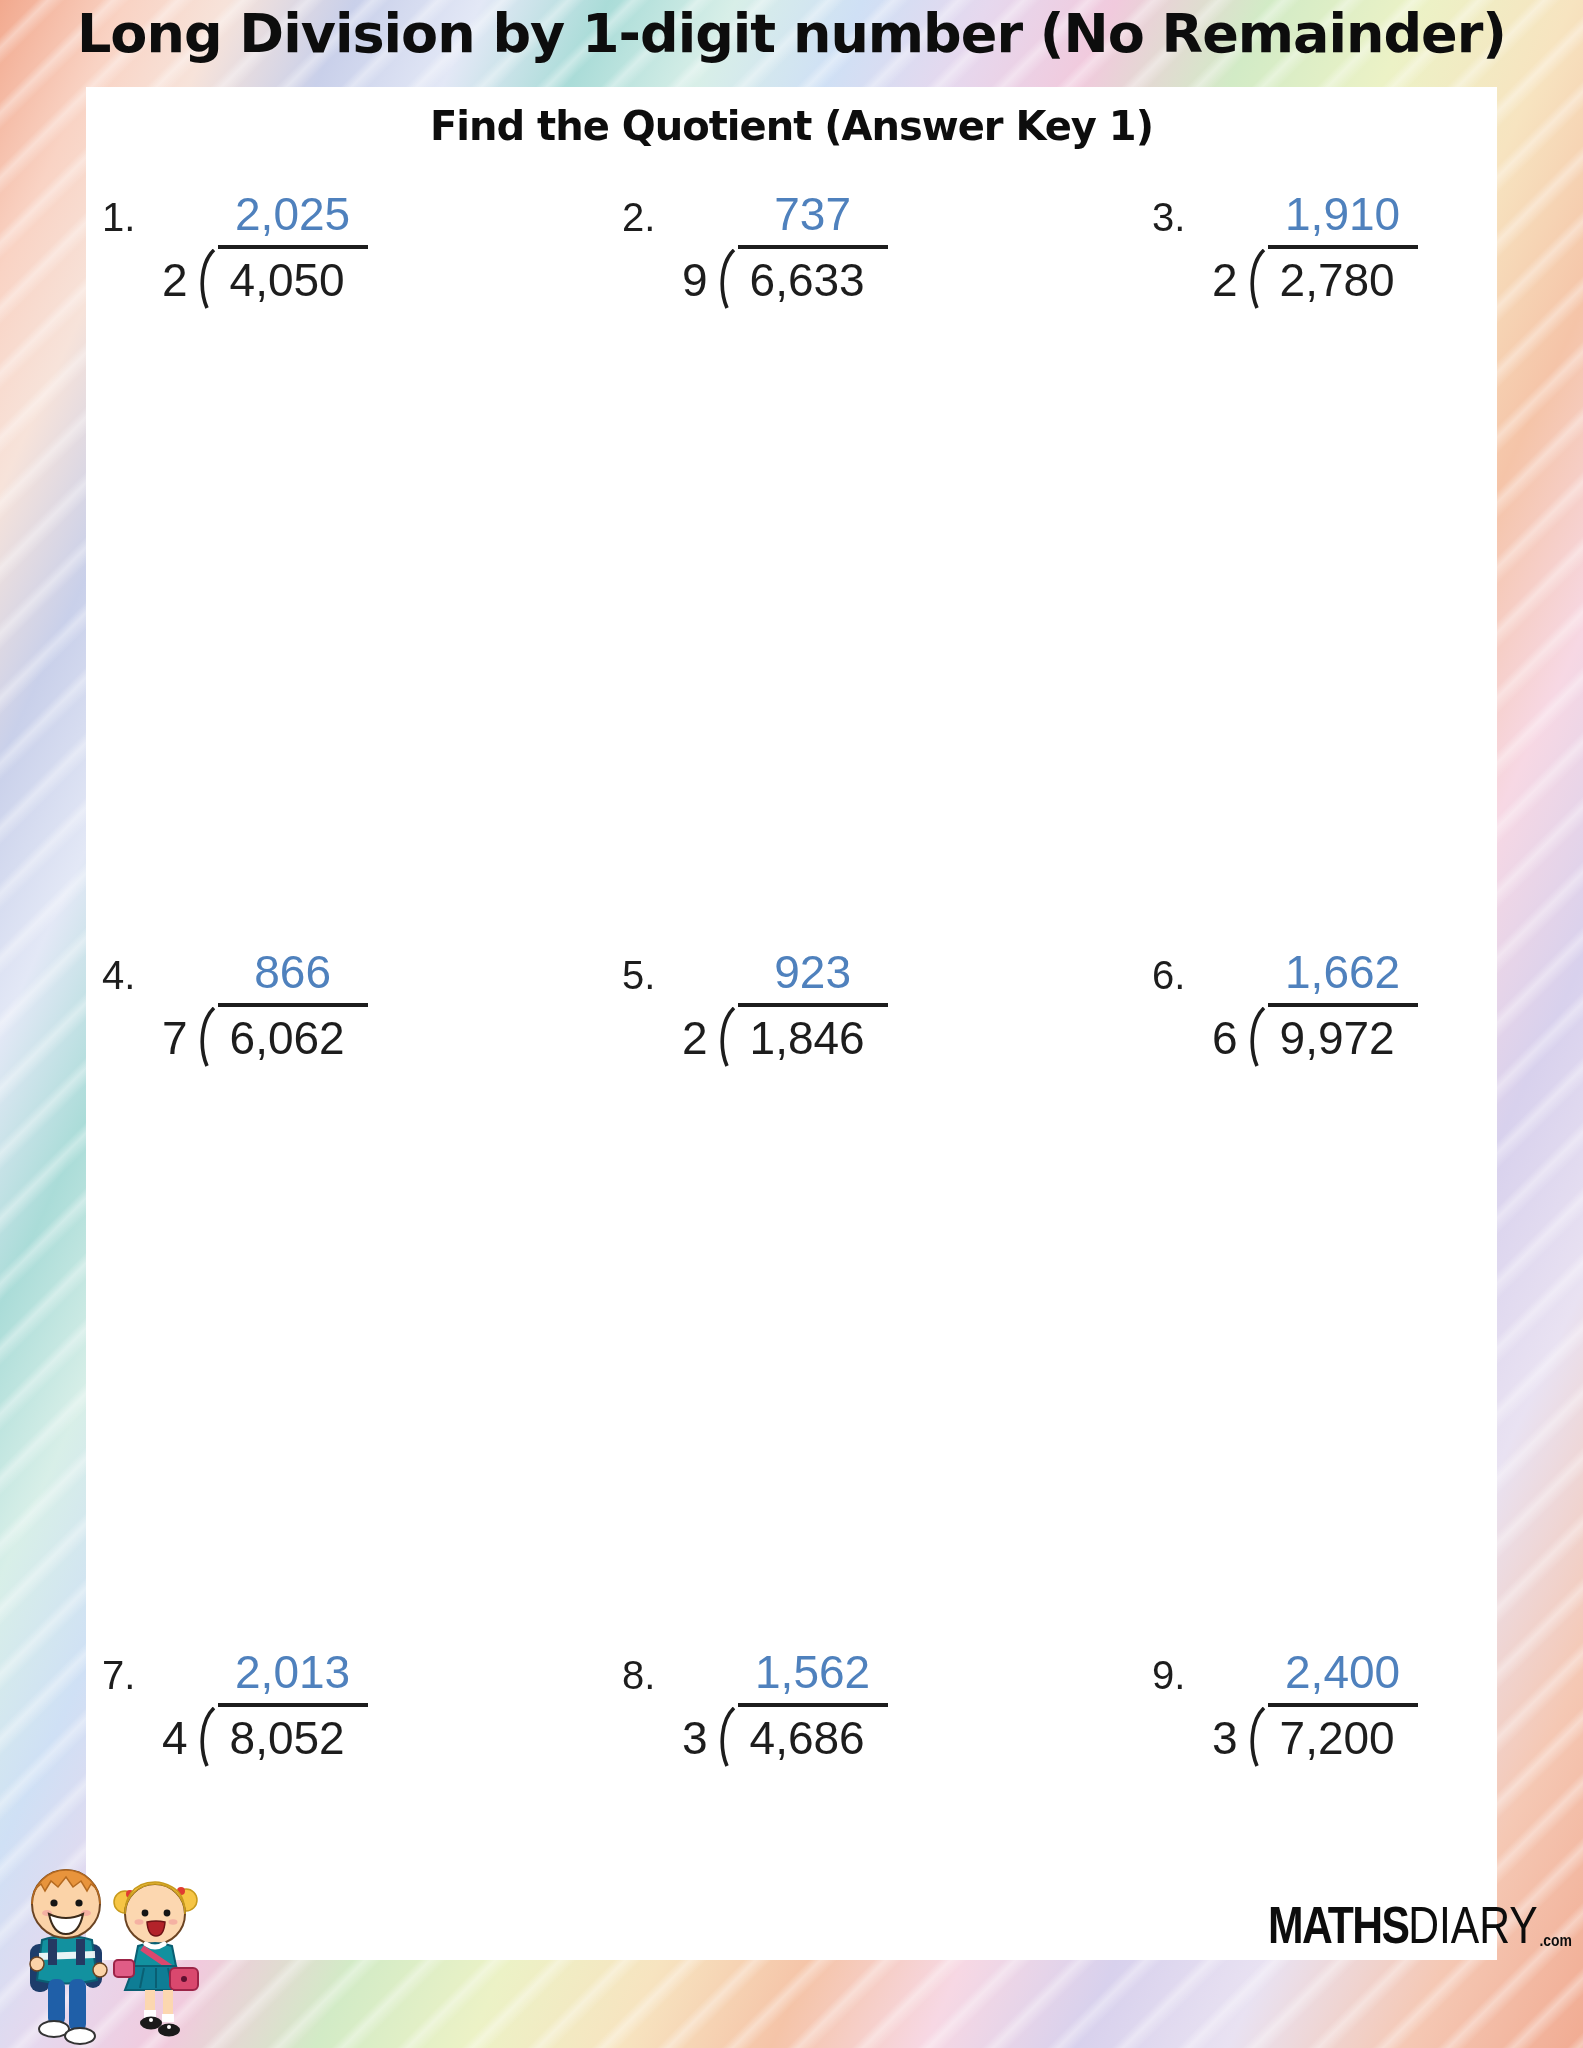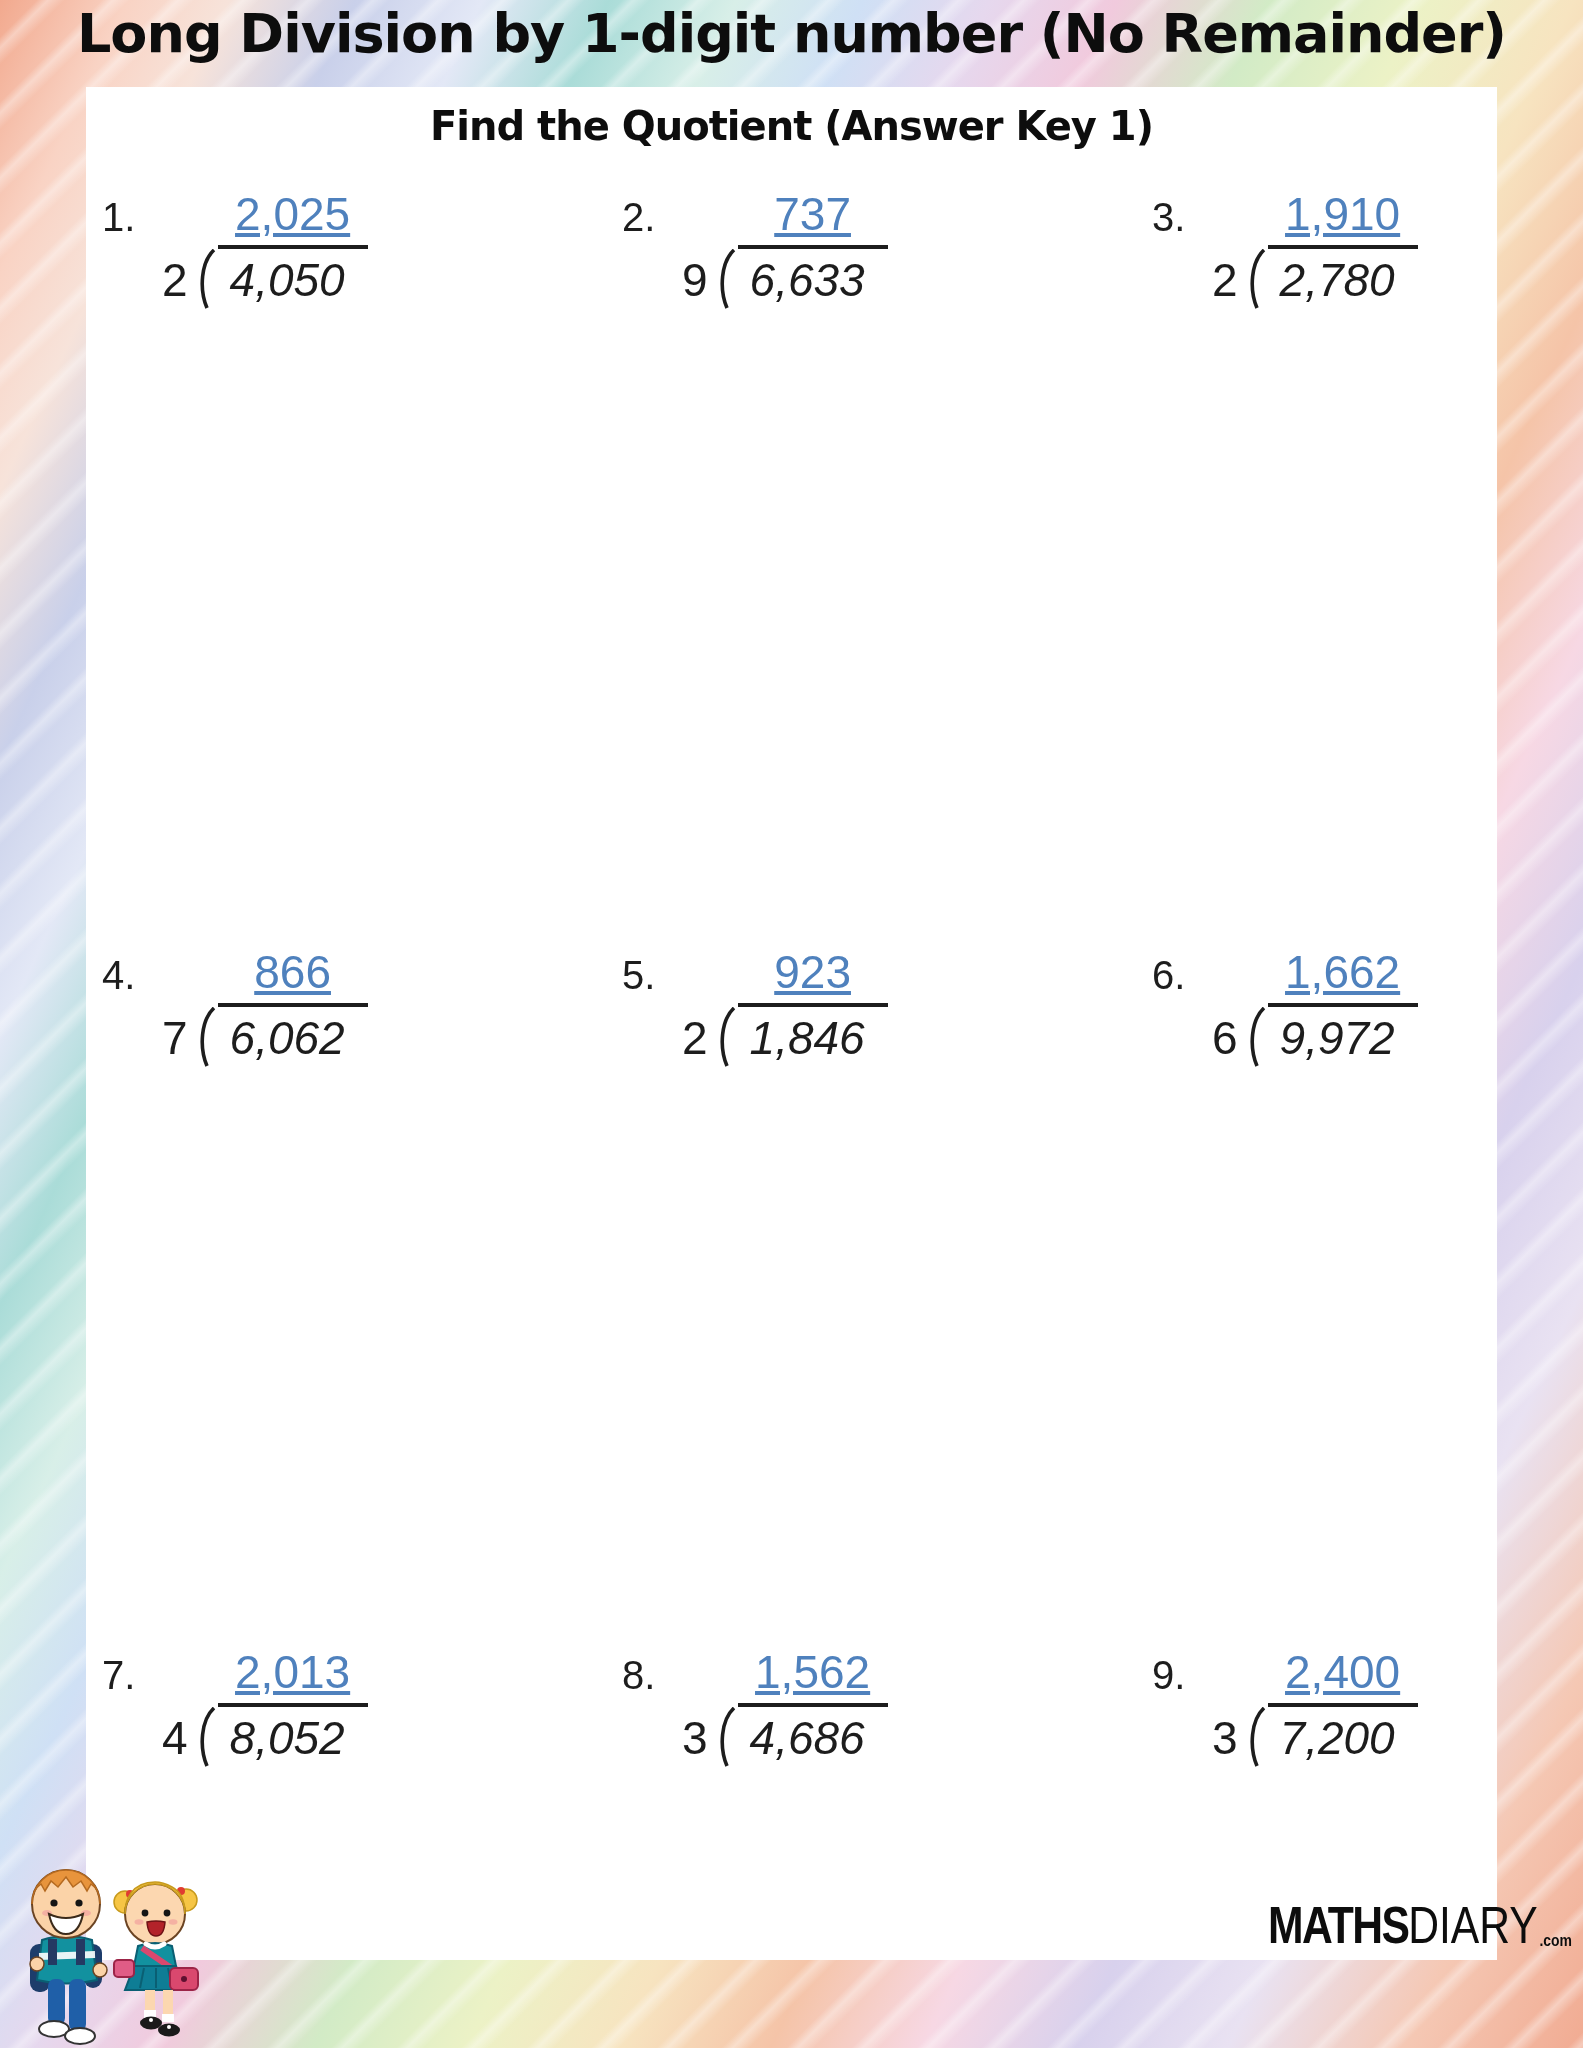--- a/index.html
+++ b/index.html
@@ -37,26 +37,25 @@
   
   .problem { position:absolute; display:flex; align-items:flex-start; width:490px; }
   .pnum {
     width:60px; font-size:40px; color:#1d1d1d; padding-top:8px; flex:none;
   }
   .division { display:inline-grid; grid-template-columns:auto auto; font-size:46px; color:#1d1d1d; }
   .qcell {
     grid-area:1/2; text-align:center; color:var(--quotient-blue,#4f81bd);
     border-bottom:4px solid #1d1d1d; padding:0 6px 4px 6px; min-height:54px;
     min-width:150px;
-    text-decoration:underline;
   }
   .lcell { grid-area:2/1; display:flex; align-items:flex-start; justify-content:flex-end; }
   .divisor { margin-top:4px; }
   .bracket-svg { width:26px; height:60px; margin:0 1px 0 3px; flex:none; }
-  .dcell { grid-area:2/2; padding:4px 6px 0 12px;font-style:italic; }
+  .dcell { grid-area:2/2; padding:4px 6px 0 12px; }
   
   .p-r0 { top:100px; }  .p-r1 { top:858px; }  .p-r2 { top:1558px; }
   .p-c0 { left:16px; }  .p-c1 { left:536px; } .p-c2 { left:1066px; }
   
   .logo {
     position:absolute; left:1268px; top:1895px; z-index:5;
     display:flex; align-items:flex-end; white-space:nowrap;
     transform:scaleX(.82); transform-origin:left bottom;
     font-family:"Liberation Sans", sans-serif; color:#0d0d0d;
   }

